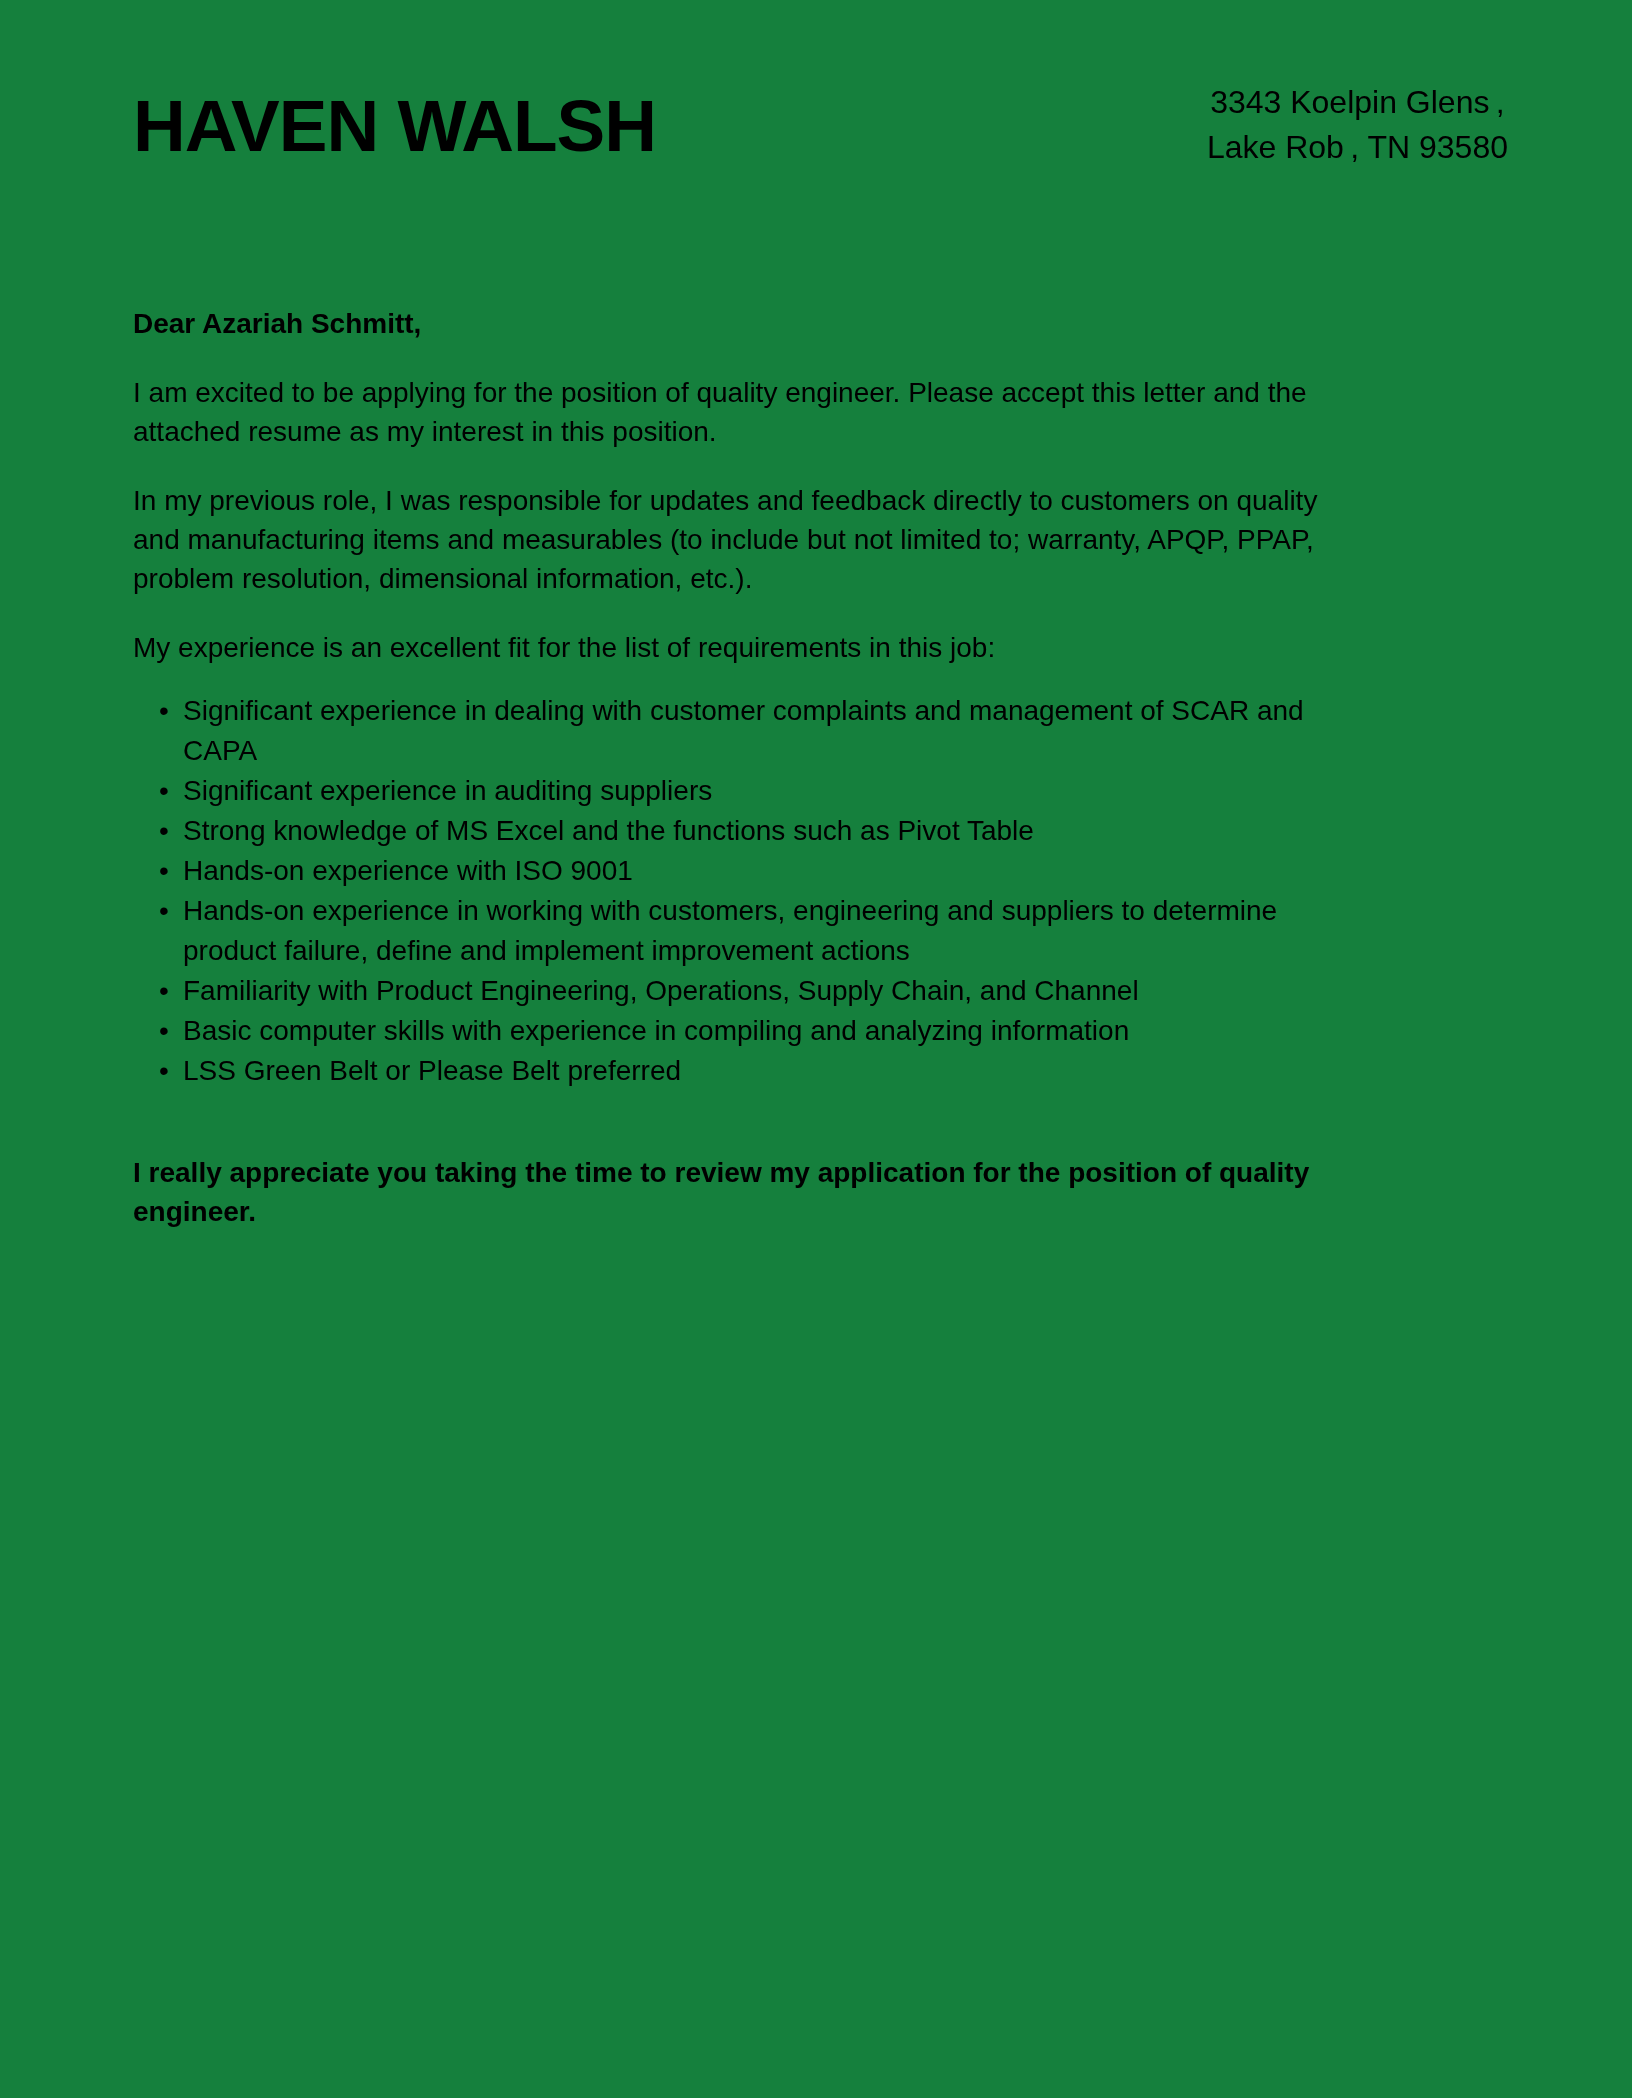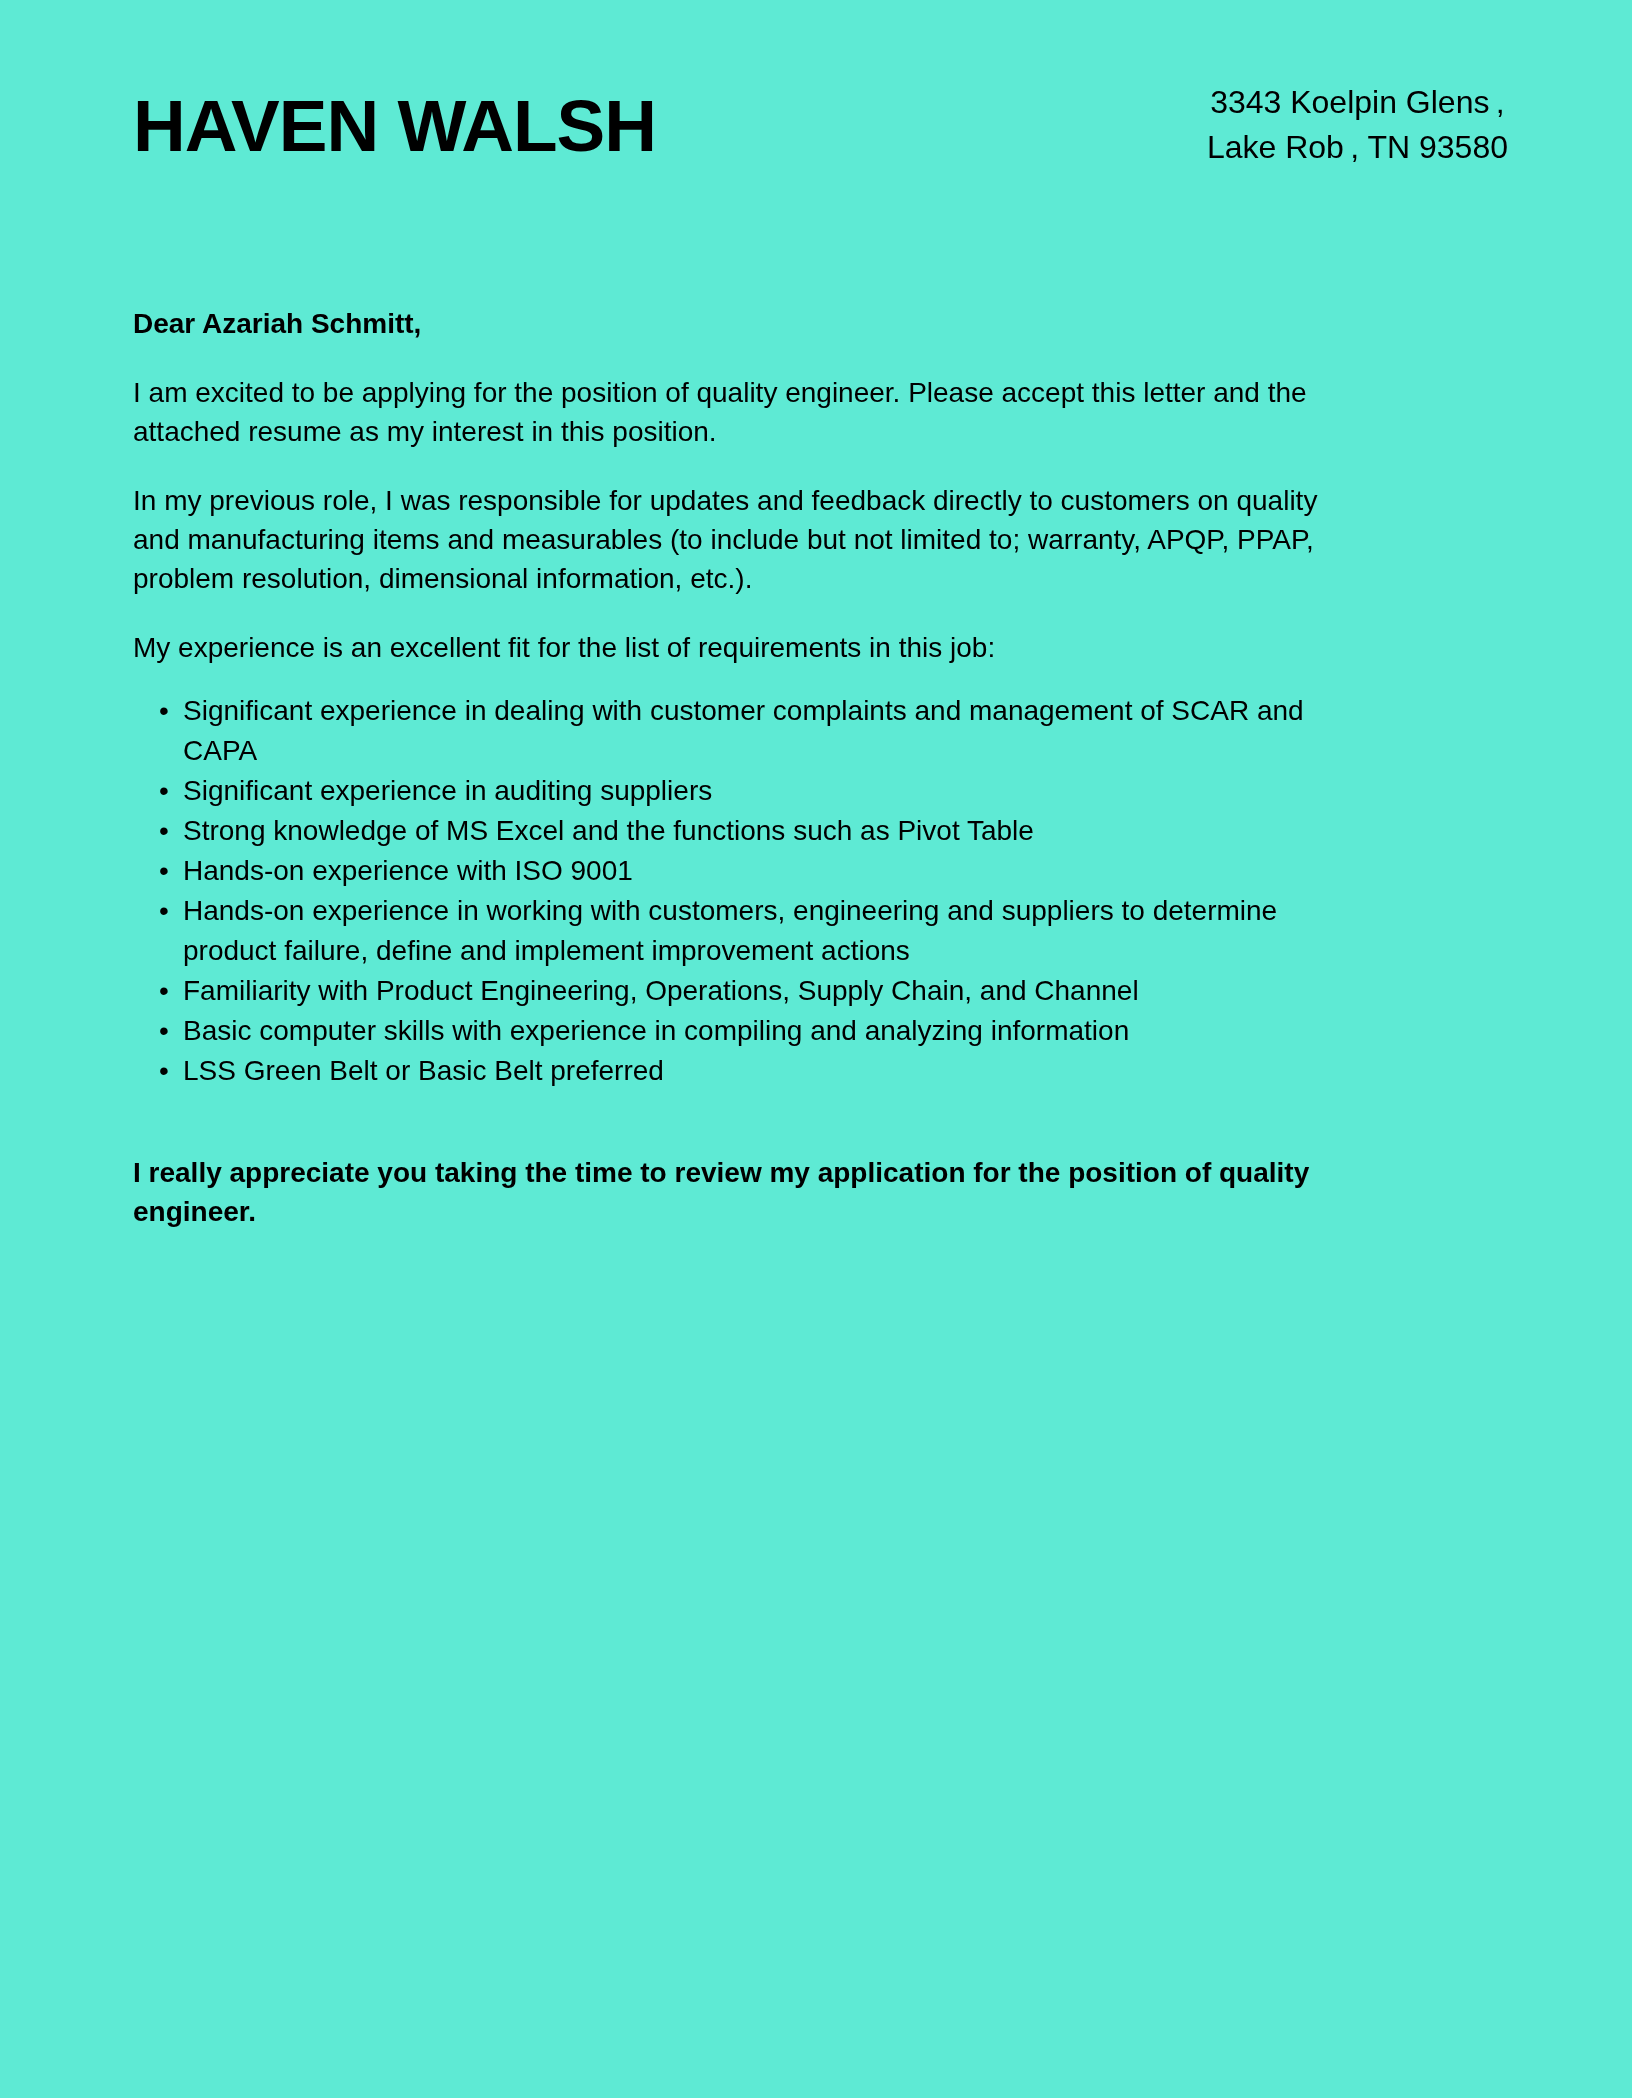--- a/index.html
+++ b/index.html
@@ -5,21 +5,21 @@
   html, body {
     margin: 0;
     padding: 0;
     background: #ffffff;
   }
   .page {
     position: relative;
     width: 1632px;
     height: 2098px;
     box-sizing: border-box;
-    background: #5eead4;
+    background: #15803d;
     color: #000000;
     font-family: "Liberation Sans", "DejaVu Sans", sans-serif;
     padding: 80px 124px 0 133px;
     overflow: hidden;
   }
   .header {
     display: flex;
     justify-content: space-between;
     align-items: flex-start;
   }
@@ -107,21 +107,21 @@
     <ul class="requirements">
       <li>Significant experience in dealing with customer complaints and management of SCAR and
 CAPA</li>
       <li>Significant experience in auditing suppliers</li>
       <li>Strong knowledge of MS Excel and the functions such as Pivot Table</li>
       <li>Hands-on experience with ISO 9001</li>
       <li>Hands-on experience in working with customers, engineering and suppliers to determine
 product failure, define and implement improvement actions</li>
       <li>Familiarity with Product Engineering, Operations, Supply Chain, and Channel</li>
       <li>Basic computer skills with experience in compiling and analyzing information</li>
-      <li>LSS Green Belt or Basic Belt preferred</li>
+      <li>LSS Green Belt or Please Belt preferred</li>
     </ul>
 
     <p class="para closing">I really appreciate you taking the time to review my application for the position of quality
 engineer.</p>
 
 
   </div>
 
 </div>
 

